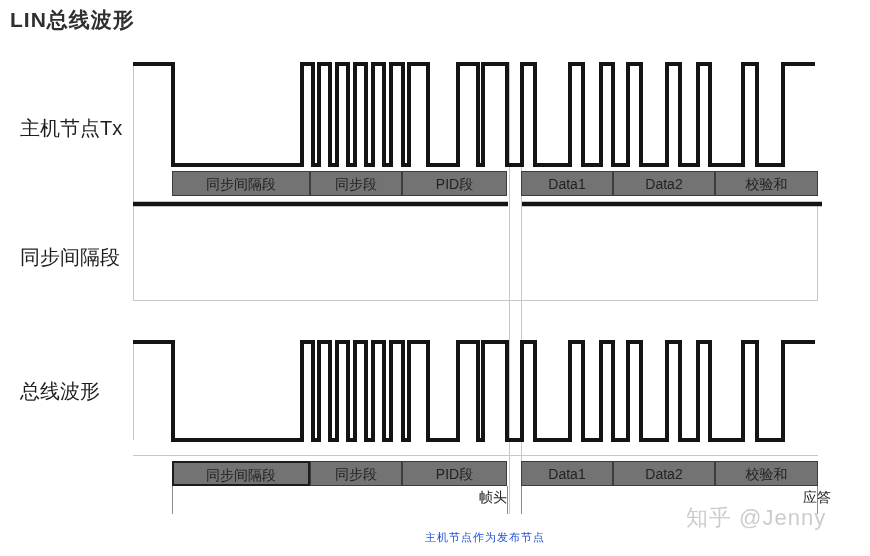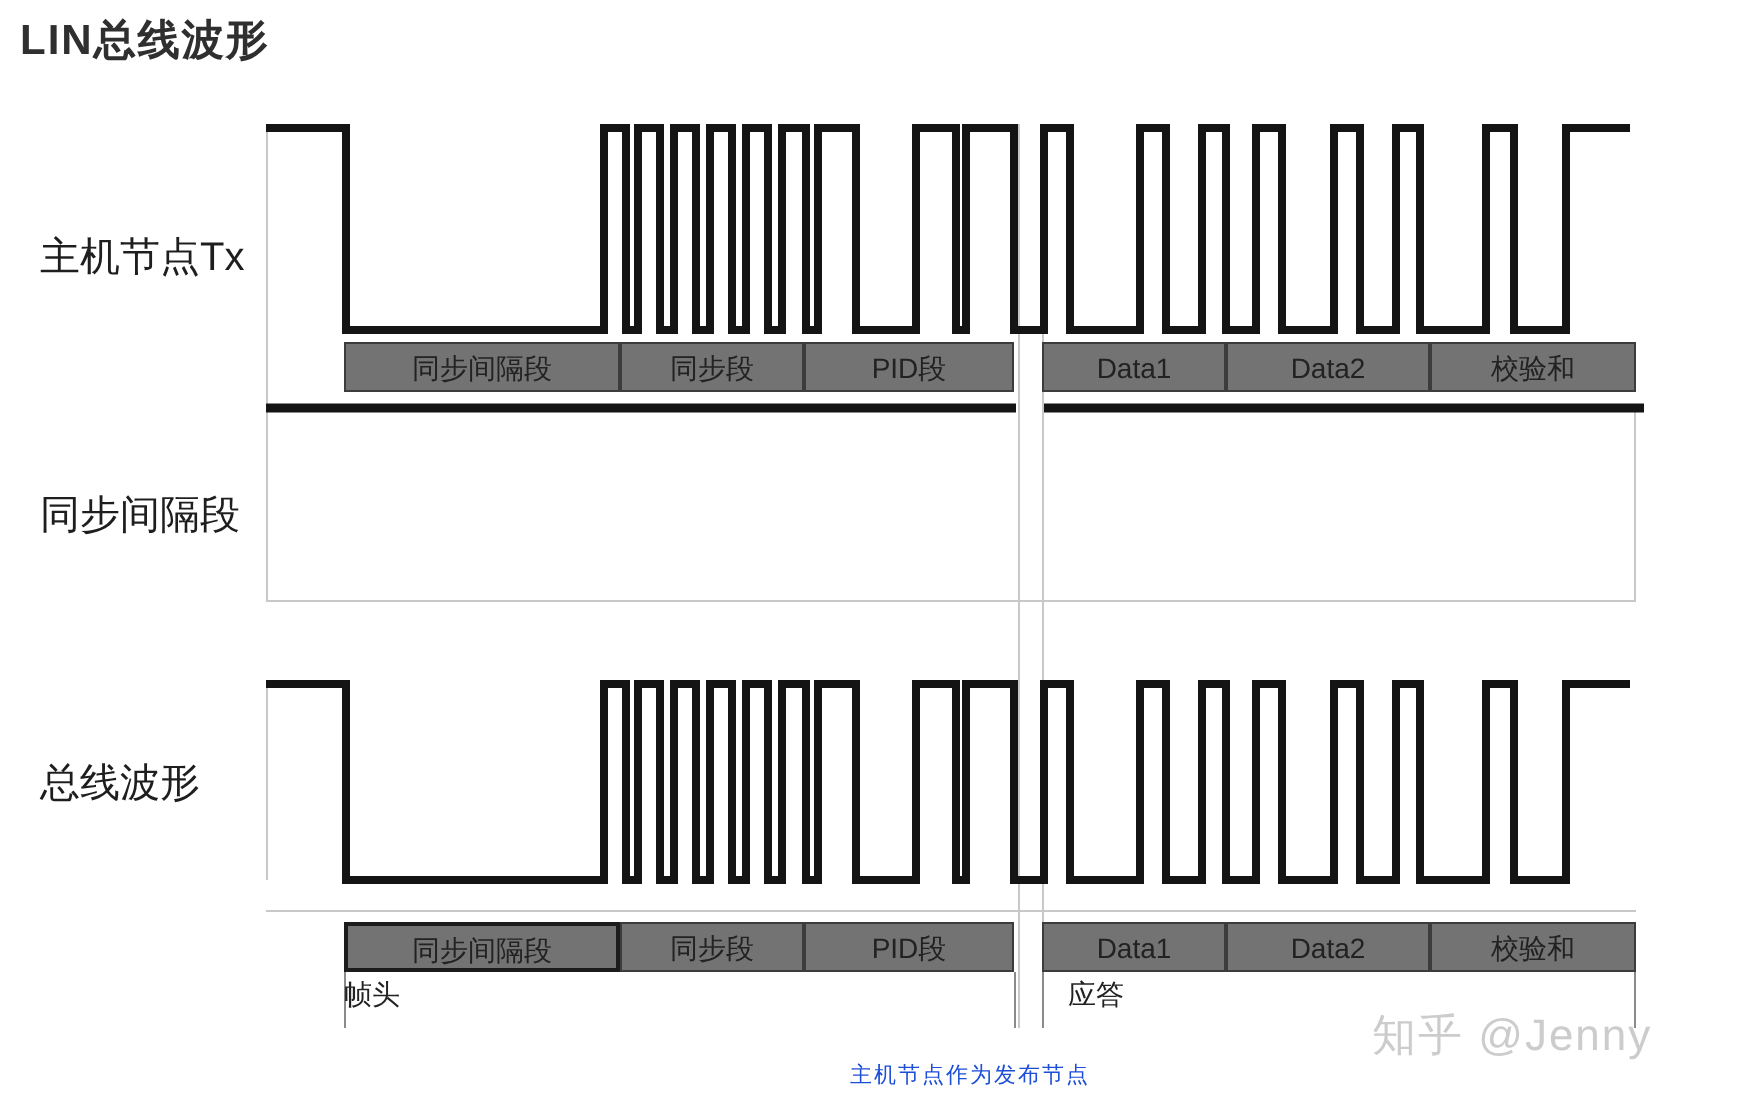--- a/index.html
+++ b/index.html
@@ -18,21 +18,21 @@
   #label-slave{top:244px;}
   #label-bus{top:378px;}
   svg{position:absolute;left:0;top:0;}
   .seg-box{
     position:absolute;height:25px;line-height:25px;text-align:center;
     font-size:14px;color:#222;border:1px solid #3c3c3c;background:#737373;
     box-sizing:border-box;
   }
   .seg-box.bold{border:2px solid #1c1c1c;}
   .group-label{
-    position:absolute;top:489px;font-size:14px;color:#222;text-align:left;
+    position:absolute;top:489px;font-size:14px;color:#222;text-align:right;
   }
   .group-tick{
     position:absolute;top:486px;height:28px;width:1px;background:#8a8a8a;
   }
   .caption{
     position:absolute;left:360px;top:530px;width:250px;text-align:center;
     font-size:11px;color:#1d4ed8;letter-spacing:1px;
   }
   .watermark{
     position:absolute;left:686px;top:503px;font-size:22px;color:#cccccc;

